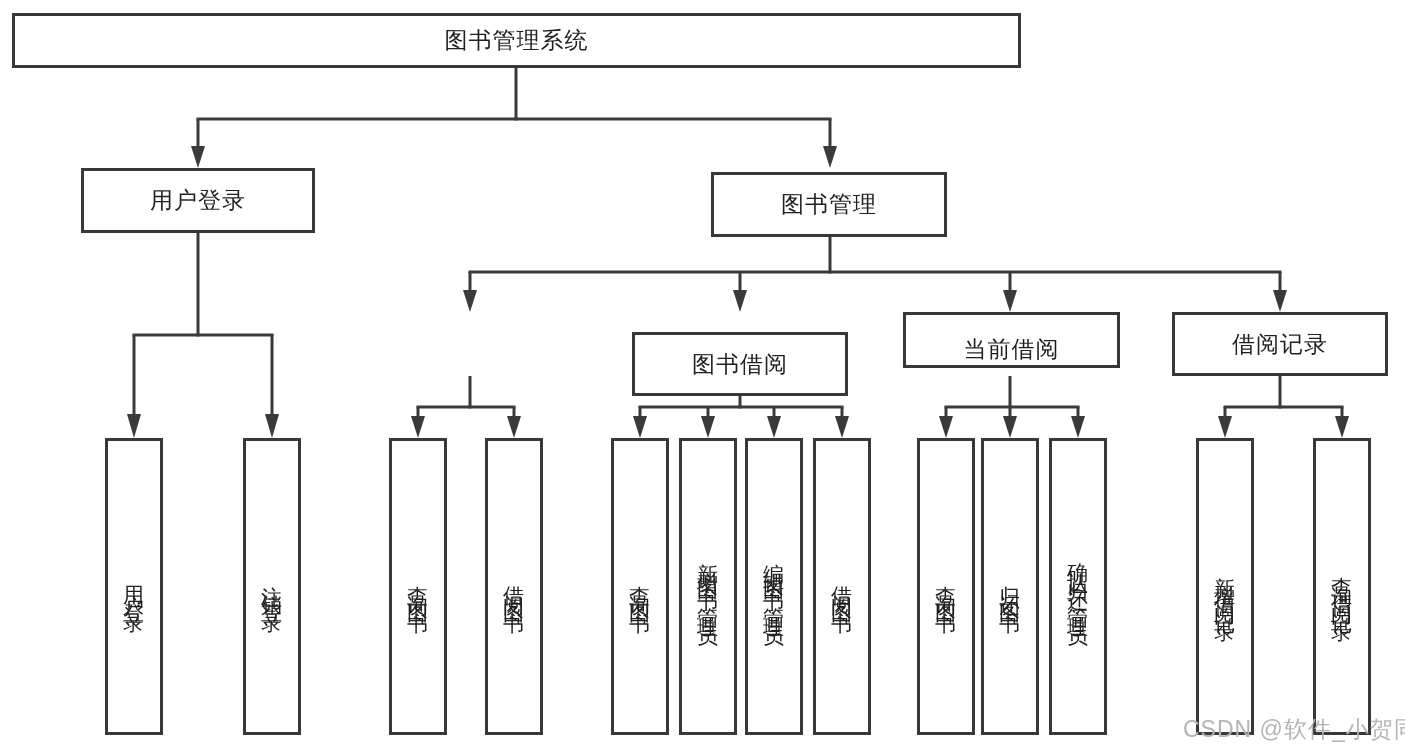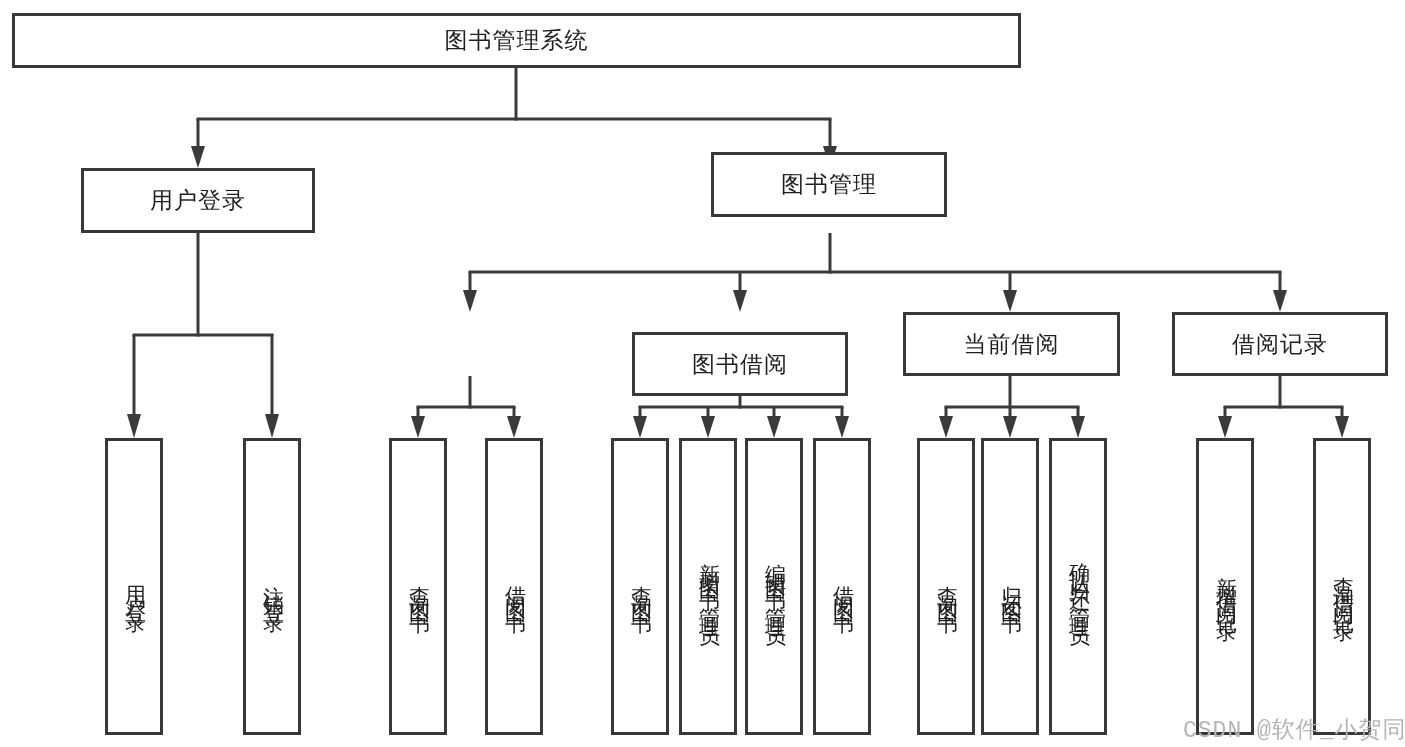--- a/index.html
+++ b/index.html
@@ -1,20 +1,20 @@
 <!DOCTYPE html>
 <html><head>
 <meta charset="utf-8">
 <style>
   html,body{margin:0;padding:0;background:#ffffff;}
   #canvas{
     position:relative;
     width:1405px;height:747px;
     background:#ffffff;
-    font-family:Liberation Mono, monospace;
+    font-family:Liberation Sans, sans-serif;
     overflow:hidden;
     border-radius:6px;
   }
   #connectors{position:absolute;left:0;top:0;z-index:0;}
   .box{
     position:absolute;
     box-sizing:border-box;
     background:#ffffff;
     border:3px solid #383838;
     display:flex;align-items:center;justify-content:center;
@@ -114,28 +114,28 @@
     </g>
   </svg>
 
   <div class="box h-box" style="left:12px;top:13px;width:1009px;height:55px;">
     <span>图书管理系统</span>
   </div>
 
   <div class="box h-box" style="left:81px;top:168px;width:234px;height:65px;">
     <span>用户登录</span>
   </div>
-  <div class="box h-box" style="left:711px;top:152px;width:236px;height:65px;">
+  <div class="box h-box" style="left:711px;top:172px;width:236px;height:65px;">
     <span>图书管理</span>
   </div>
 
   <div class="box h-box" style="left:632px;top:312px;width:216px;height:64px;margin-top:20px;">
     <span>图书借阅</span>
   </div>
-  <div class="box h-box" style="left:903px;top:312px;width:217px;height:64px;">
+  <div class="box h-box" style="left:903px;top:312px;width:217px;height:56px;align-items:flex-end;">
     <span>当前借阅</span>
   </div>
   <div class="box h-box" style="left:1172px;top:312px;width:216px;height:64px;">
     <span>借阅记录</span>
   </div>
 
   <div class="box leaf" style="left:105px;">
     <span class="vtext">用户登录</span>
   </div>
   <div class="box leaf" style="left:243px;">

